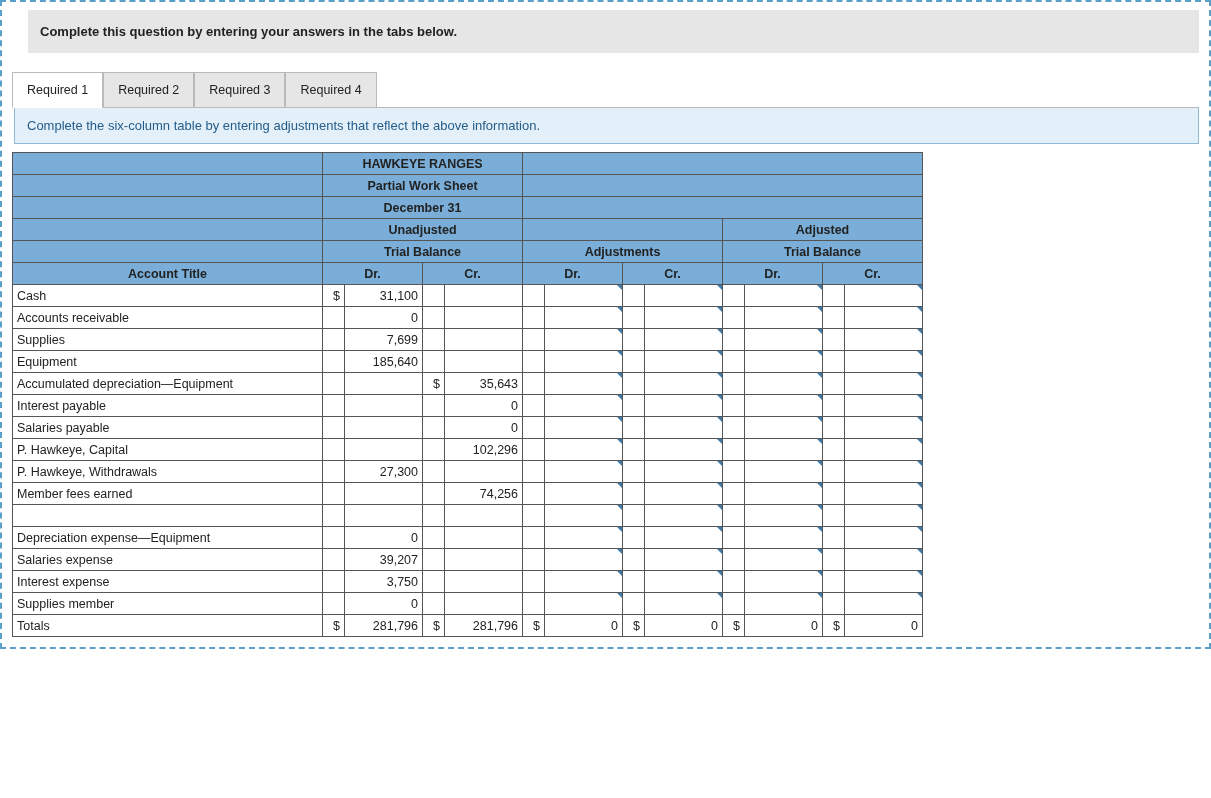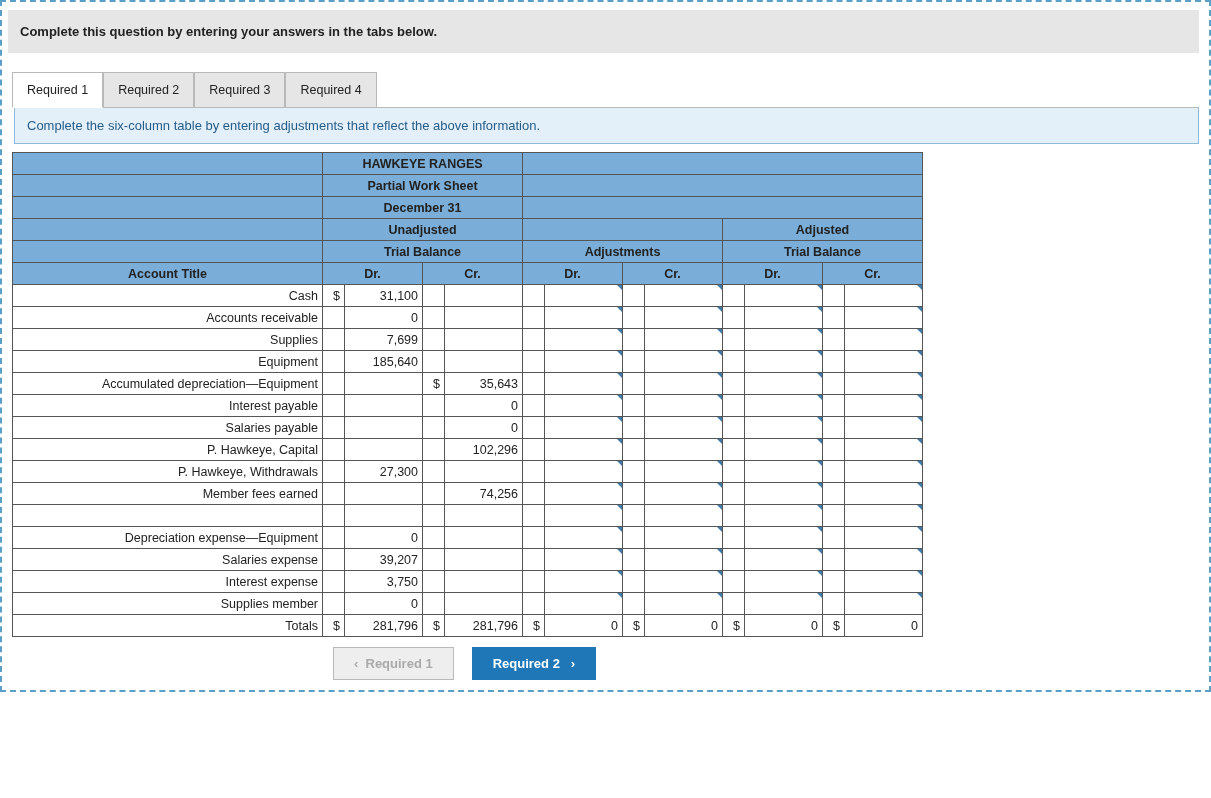--- a/index.html
+++ b/index.html
@@ -13,21 +13,21 @@
   .outer {
     border: 2px dashed #5a9fc7;
     width: 1211px;
     padding: 8px 2px 10px 2px;
   }
   .instr-bar {
     background: #e6e6e6;
     padding: 14px 12px;
     font-weight: bold;
     font-size: 13px;
-    margin: 0 8px 18px 4px;
+    margin: 0 8px 18px 24px;
   }
   .tabs {
     display: flex;
     margin: 0 8px;
   }
   .tab {
     border: 1px solid #b9b9b9;
     padding: 10px 14px;
     font-size: 12.5px;
     background: #e6e6e6;
@@ -59,21 +59,21 @@
     height: 22px;
     padding: 0 4px;
     font-size: 12.5px;
     white-space: nowrap;
     overflow: hidden;
   }
   .hdr-blue { background: #7aadd7; font-weight: bold; text-align: center; }
   .col-title { width: 310px; }
   .col-currency { width: 22px; text-align: center; }
   .col-num { width: 78px; text-align: right; }
-  .acct { text-align: right; padding-left: 4px; }
+  .acct { text-align: left; padding-left: 4px; }
   .val { text-align: right; padding-right: 2px; }
   .inputcell {
     background: #fff;
     position: relative;
   }
   .inputcell .handle {
     position: absolute;
     top: -1px; right: -1px;
     width: 0; height: 0;
     border-top: 7px solid #3f7aa8;
@@ -538,25 +538,15 @@
         <td class="val">$</td>
         <td class="val">0</td>
         <td class="val">$</td>
         <td class="val">0</td>
         <td class="val">$</td>
         <td class="val">0</td>
       </tr>
     </tbody>
       </table>
 
-    <div class="nav-btns">
-      <div class="nav-btn disabled">
-        <span>‹</span>&nbsp;
-        <span>Required 1</span>
-      </div>
-      <div class="nav-btn enabled">
-        <span>Required 2</span>&nbsp;&nbsp;
-        <span>›</span>
-      </div>
-    </div>
   </div>
 
 </div>
 
 </body></html>

